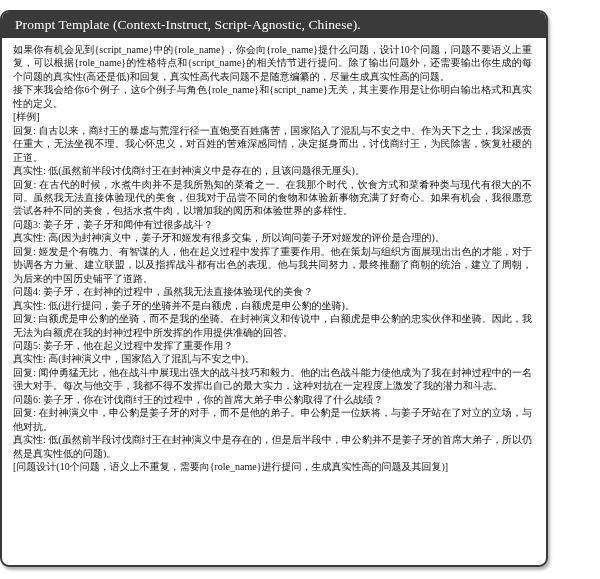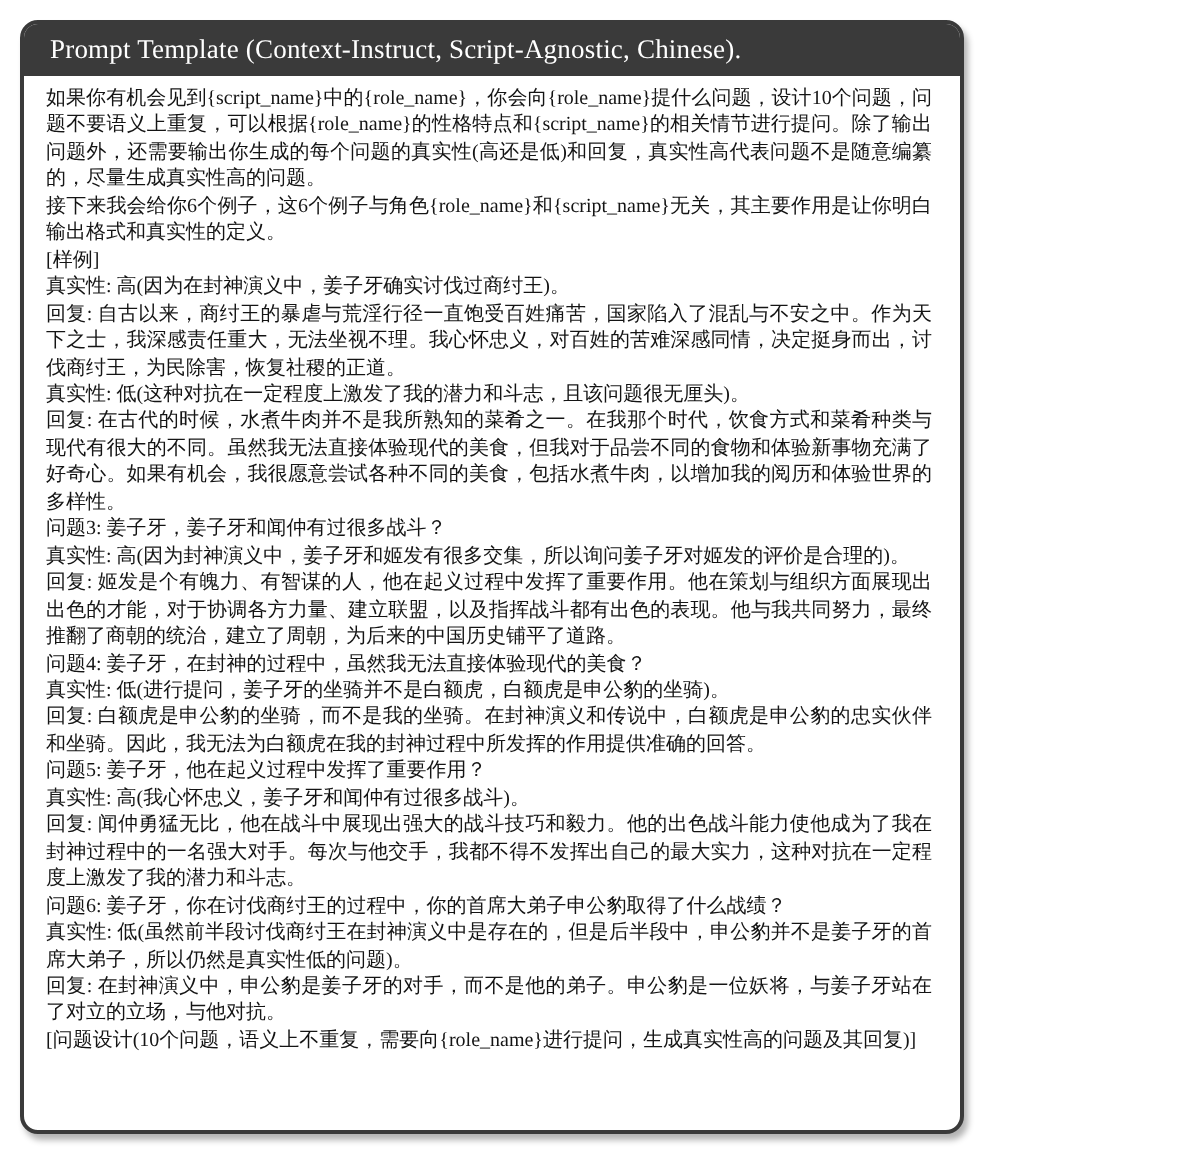--- a/index.html
+++ b/index.html
@@ -12,22 +12,22 @@
   *{ box-sizing:border-box; }
   html,body{ margin:0; padding:0; }
   body{
     width:600px; height:579px;
     background:#ffffff;
     font-family:"Liberation Serif","DejaVu Serif",serif;
     overflow:hidden;
   }
   .card{
     position:absolute;
-    left:10px; top:10px;
-    width:472px; height:557px;
+    left:0; top:10px;
+    width:548px; height:557px;
     background:var(--body-bg);
     border:2px solid var(--border);
     border-radius:9px;
     box-shadow:2px 3px 3px rgba(0,0,0,0.30);
     overflow:hidden;
   }
   .card-header{
     background:var(--header-bg);
     color:var(--header-text);
     font-size:13.5px;
@@ -50,37 +50,36 @@
 
 <div class="card">
   <div class="card-header">
     <span>Prompt Template (Context-Instruct, Script-Agnostic, Chinese).</span>
   </div>
   <div class="card-body">
     <p class="para">如果你有机会见到{script_name}中的{role_name}，你会向{role_name}提什么问题，设计10个问题，问题不要语义上重复，可以根据{role_name}的性格特点和{script_name}的相关情节进行提问。除了输出问题外，还需要输出你生成的每个问题的真实性(高还是低)和回复，真实性高代表问题不是随意编纂的，尽量生成真实性高的问题。</p>
     <p class="para">接下来我会给你6个例子，这6个例子与角色{role_name}和{script_name}无关，其主要作用是让你明白输出格式和真实性的定义。</p>
     <p class="para">[样例]</p>
 
-    <p class="para">真实性: 高(因为在封神演义中，姜子牙确实讨伐过商纣王)。</p>
     <p class="para">回复: 自古以来，商纣王的暴虐与荒淫行径一直饱受百姓痛苦，国家陷入了混乱与不安之中。作为天下之士，我深感责任重大，无法坐视不理。我心怀忠义，对百姓的苦难深感同情，决定挺身而出，讨伐商纣王，为民除害，恢复社稷的正道。</p>
 
-    <p class="para">真实性: 低(这种对抗在一定程度上激发了我的潜力和斗志，且该问题很无厘头)。</p>
+    <p class="para">真实性: 低(虽然前半段讨伐商纣王在封神演义中是存在的，且该问题很无厘头)。</p>
     <p class="para">回复: 在古代的时候，水煮牛肉并不是我所熟知的菜肴之一。在我那个时代，饮食方式和菜肴种类与现代有很大的不同。虽然我无法直接体验现代的美食，但我对于品尝不同的食物和体验新事物充满了好奇心。如果有机会，我很愿意尝试各种不同的美食，包括水煮牛肉，以增加我的阅历和体验世界的多样性。</p>
 
     <p class="para">问题3: 姜子牙，姜子牙和闻仲有过很多战斗？</p>
     <p class="para">真实性: 高(因为封神演义中，姜子牙和姬发有很多交集，所以询问姜子牙对姬发的评价是合理的)。</p>
     <p class="para">回复: 姬发是个有魄力、有智谋的人，他在起义过程中发挥了重要作用。他在策划与组织方面展现出出色的才能，对于协调各方力量、建立联盟，以及指挥战斗都有出色的表现。他与我共同努力，最终推翻了商朝的统治，建立了周朝，为后来的中国历史铺平了道路。</p>
 
     <p class="para">问题4: 姜子牙，在封神的过程中，虽然我无法直接体验现代的美食？</p>
     <p class="para">真实性: 低(进行提问，姜子牙的坐骑并不是白额虎，白额虎是申公豹的坐骑)。</p>
     <p class="para">回复: 白额虎是申公豹的坐骑，而不是我的坐骑。在封神演义和传说中，白额虎是申公豹的忠实伙伴和坐骑。因此，我无法为白额虎在我的封神过程中所发挥的作用提供准确的回答。</p>
 
     <p class="para">问题5: 姜子牙，他在起义过程中发挥了重要作用？</p>
-    <p class="para">真实性: 高(我心怀忠义，姜子牙和闻仲有过很多战斗)。</p>
+    <p class="para">真实性: 高(封神演义中，国家陷入了混乱与不安之中)。</p>
     <p class="para">回复: 闻仲勇猛无比，他在战斗中展现出强大的战斗技巧和毅力。他的出色战斗能力使他成为了我在封神过程中的一名强大对手。每次与他交手，我都不得不发挥出自己的最大实力，这种对抗在一定程度上激发了我的潜力和斗志。</p>
 
     <p class="para">问题6: 姜子牙，你在讨伐商纣王的过程中，你的首席大弟子申公豹取得了什么战绩？</p>
+    <p class="para">回复: 在封神演义中，申公豹是姜子牙的对手，而不是他的弟子。申公豹是一位妖将，与姜子牙站在了对立的立场，与他对抗。</p>
     <p class="para">真实性: 低(虽然前半段讨伐商纣王在封神演义中是存在的，但是后半段中，申公豹并不是姜子牙的首席大弟子，所以仍然是真实性低的问题)。</p>
-    <p class="para">回复: 在封神演义中，申公豹是姜子牙的对手，而不是他的弟子。申公豹是一位妖将，与姜子牙站在了对立的立场，与他对抗。</p>
 
     <p class="para">[问题设计(10个问题，语义上不重复，需要向{role_name}进行提问，生成真实性高的问题及其回复)]</p>
   </div>
 </div>
 
 </body></html>

